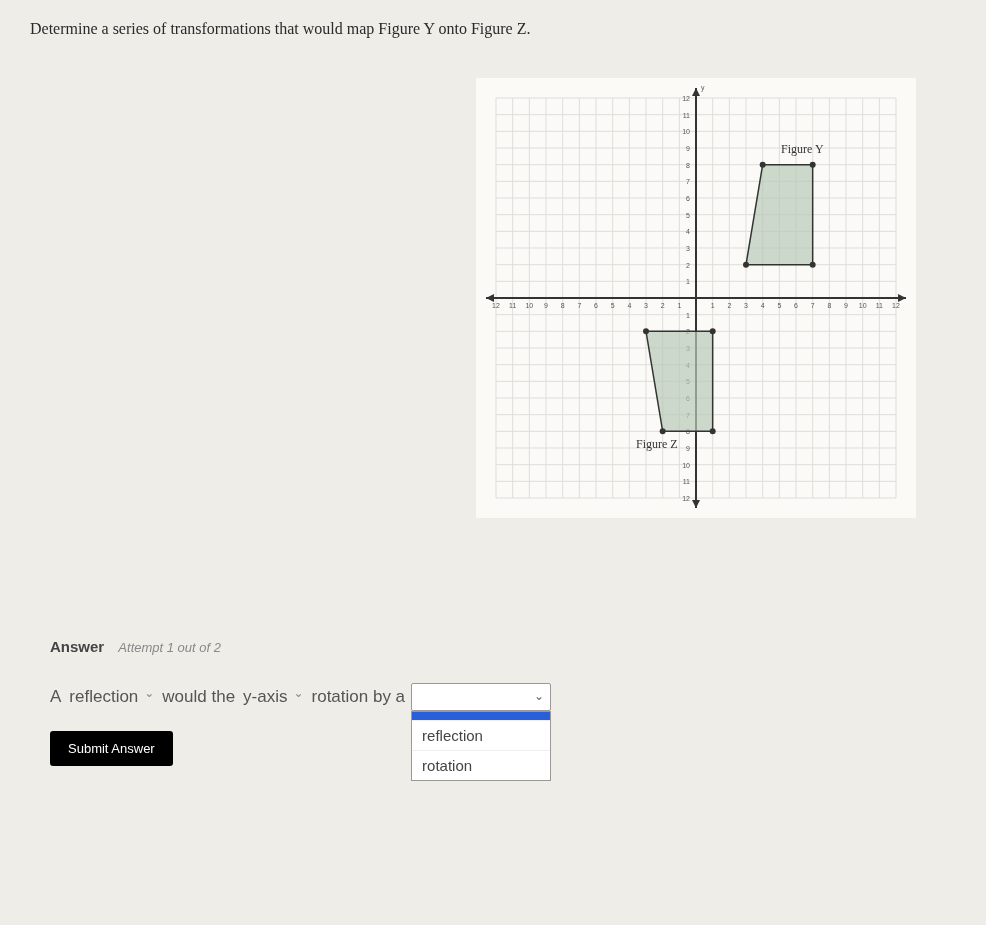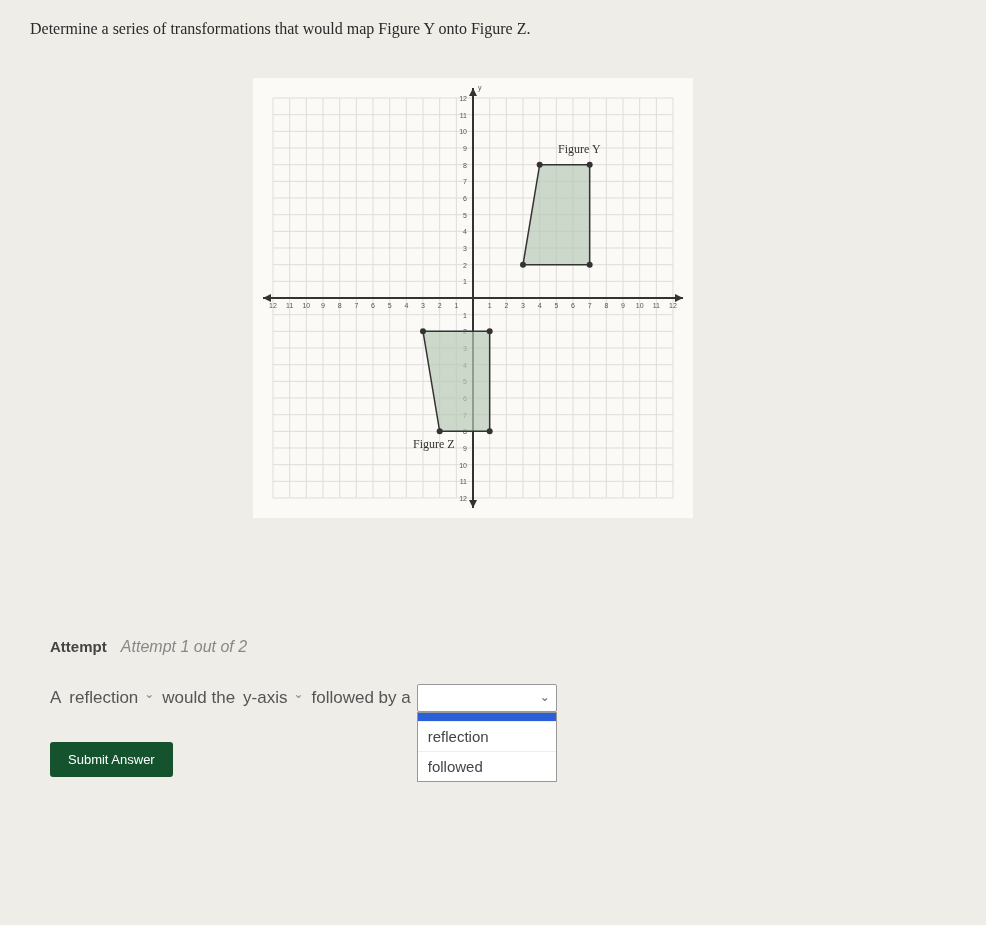--- a/index.html
+++ b/index.html
@@ -13,41 +13,41 @@
       position: relative;
     }
     .question {
       font-size: 16px;
       color: #2a2a2a;
       margin-bottom: 40px;
       font-family: Georgia, serif;
     }
     .chart-container {
       display: flex;
-      justify-content: center;
+      justify-content: flex-end;
       padding-right: 40px;
       margin-bottom: 120px;
     }
     svg.graph {
       width: 440px;
       height: 440px;
       background: #fbfaf6;
     }
     .answer-section {
       margin-top: 40px;
       padding-left: 20px;
     }
     .answer-heading {
       font-family: Arial, sans-serif;
       font-size: 15px;
       color: #444;
       margin-bottom: 28px;
     }
     .answer-heading .attempt {
-      font-size: 16px;
+      font-size: 13px;
       color: #888;
       margin-left: 10px;
       font-style: italic;
     }
     .answer-builder {
       font-family: Arial, sans-serif;
       font-size: 17px;
       color: #555;
       display: flex;
       align-items: center;
@@ -98,29 +98,28 @@
       background: #2b5fd9;
       height: 8px;
     }
     .dropdown-item {
       padding: 6px 10px;
       font-size: 15px;
       color: #444;
       border-top: 1px solid #eee;
     }
     .submit-btn {
-      background: #14532d;
+      background: #000000;
       color: #fff;
       border: none;
       padding: 10px 18px;
       font-size: 13px;
       font-family: Arial, sans-serif;
       border-radius: 3px;
       cursor: pointer;
-      margin-top: 10px;
     }
     .label-figure {
       font-family: Georgia, serif;
       font-size: 12px;
       fill: #333;
     }
     .tick-label {
       font-family: Arial, sans-serif;
       font-size: 7px;
       fill: #555;
@@ -259,33 +258,33 @@
     <circle cx="236.67" cy="353.33" r="3" fill="#333"></circle>
     <circle cx="186.67" cy="353.33" r="3" fill="#333"></circle>
     <text class="label-figure" x="160" y="370">Figure Z</text>
 
     <text class="tick-label" x="225" y="12">y</text>
   </svg>
 </div>
 
 <div class="answer-section">
   <div class="answer-heading">
-    <strong>Attempt</strong>
+    <strong>Answer</strong>
     <span class="attempt">Attempt 1 out of 2</span>
   </div>
 
   <div class="answer-builder">
     <span>A</span>
     <span class="fake-select">reflection</span>
     <span>would the</span>
     <span class="fake-select">y-axis</span>
-    <span>followed by a</span>
+    <span>rotation by a</span>
     <div class="dropdown-box">
       <div class="dropdown-menu">
         <div class="dropdown-header"></div>
         <div class="dropdown-item">reflection</div>
-        <div class="dropdown-item">followed</div>
+        <div class="dropdown-item">rotation</div>
       </div>
     </div>
   </div>
 
   <button class="submit-btn">Submit Answer</button>
 </div>
 
 </body></html>

